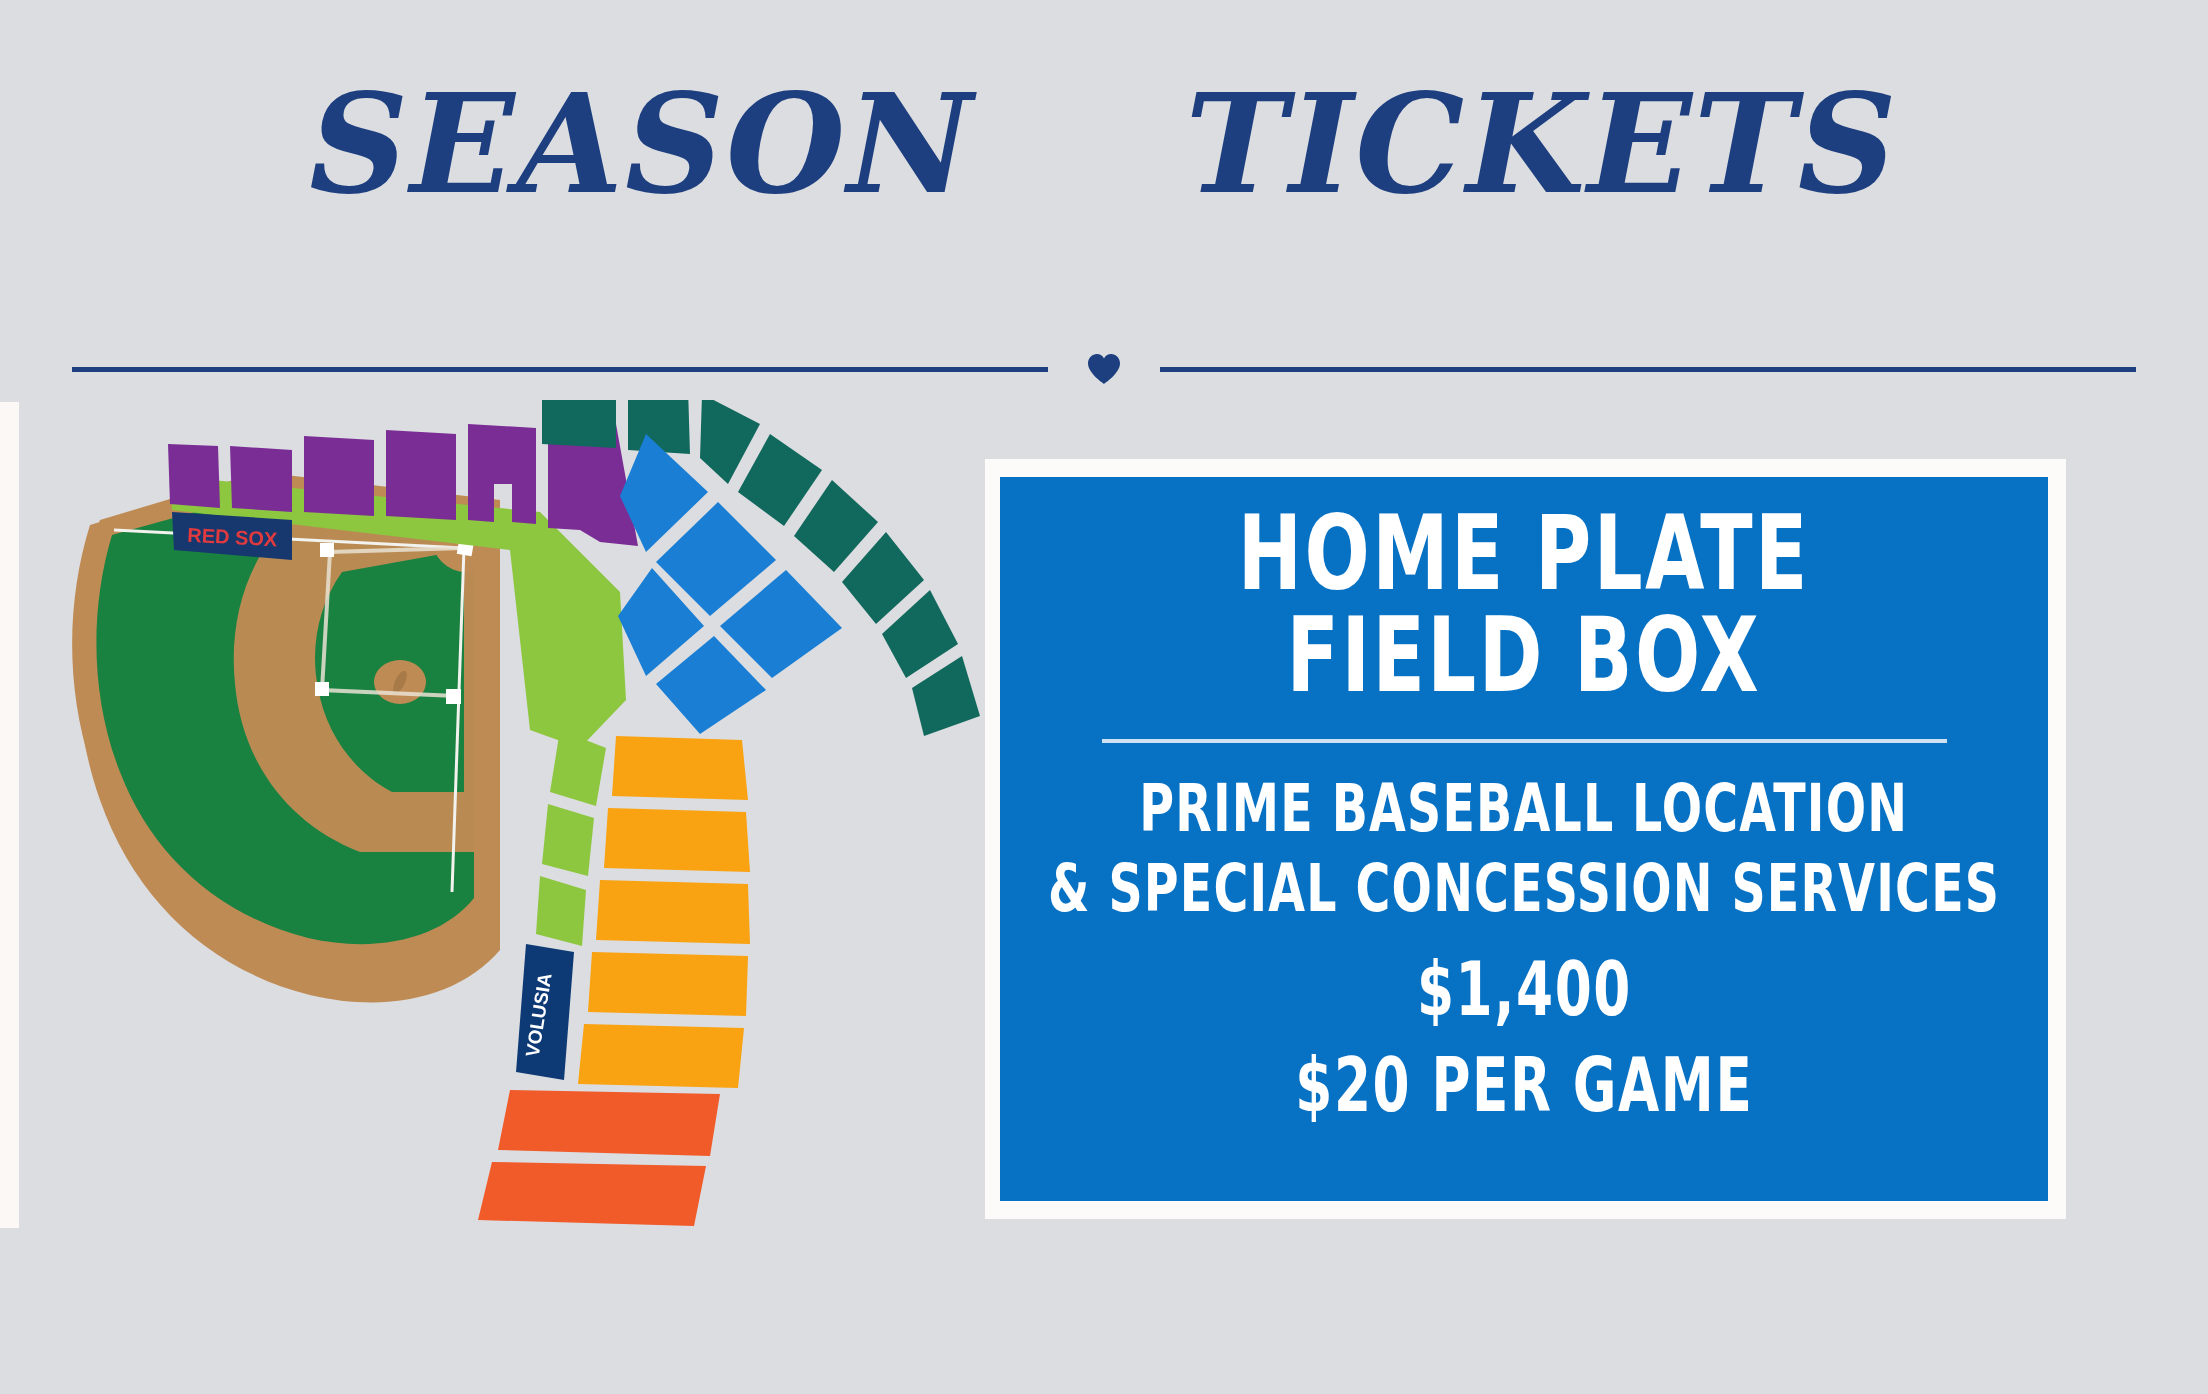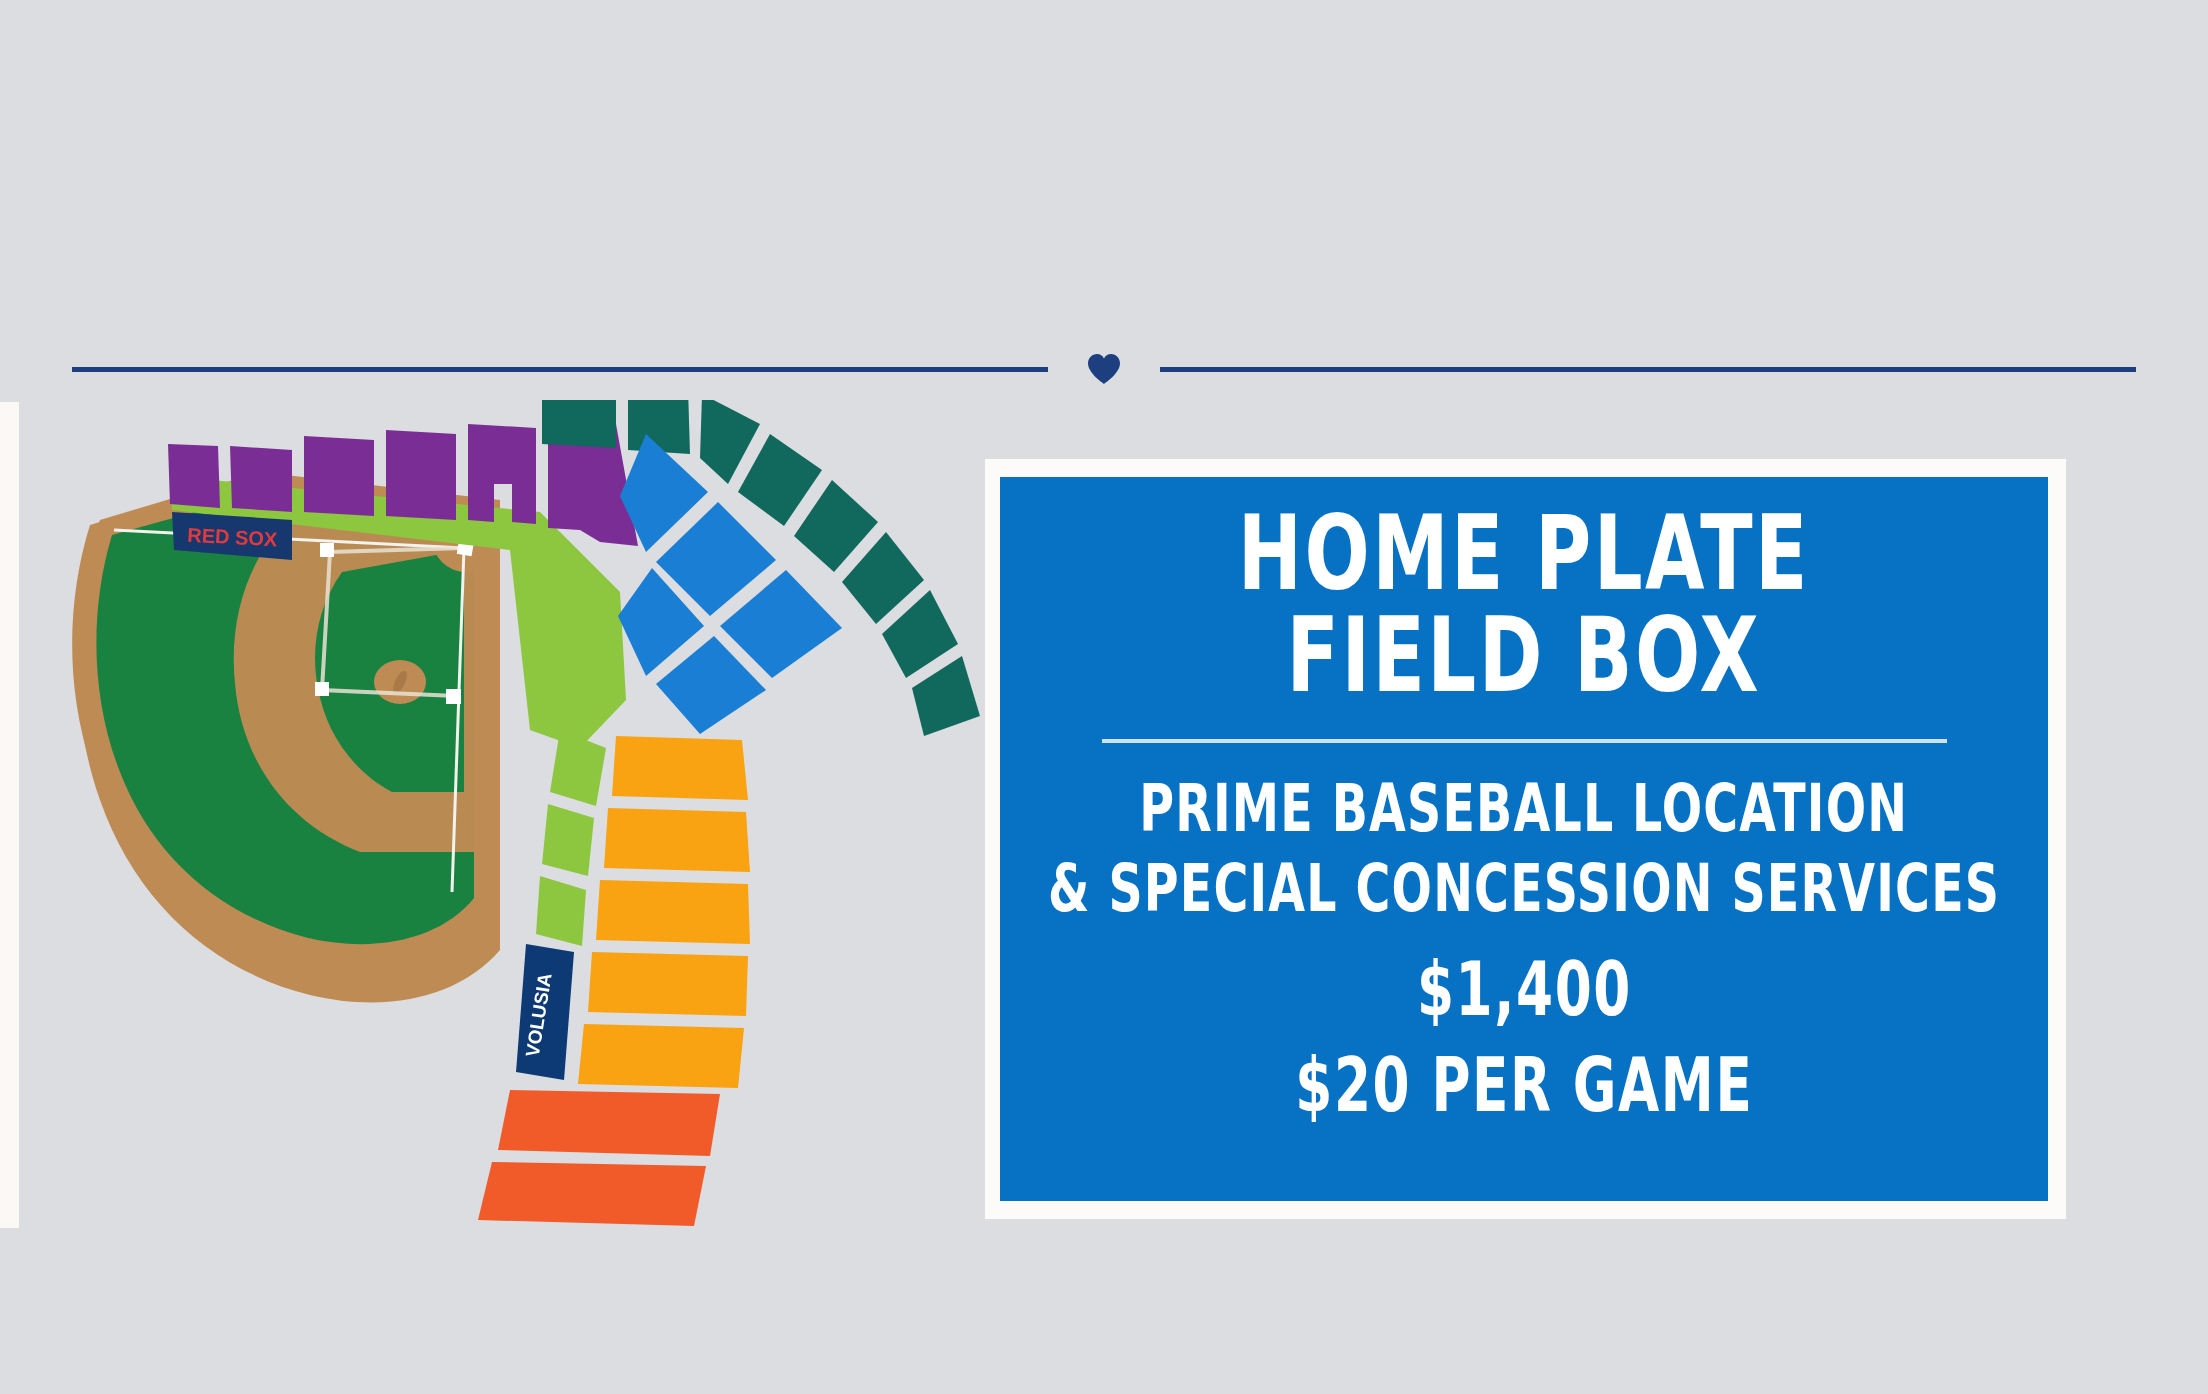--- a/index.html
+++ b/index.html
@@ -156,20 +156,25 @@
   }
   .card-price.second { margin-top: 6px; }
 </style>
 </head>
 <body>
 
 <div class="left-strip"></div>
 
 <div class="header">
 
+  <div class="page-title">
+    <span class="sc">Season</span>
+    <span>&nbsp;</span>
+    <span class="sc">Tickets</span>
+  </div>
 
   <div class="divider-row">
     <div class="divider-line"></div>
     <div class="heart-icon">
       <svg width="34" height="32" viewBox="0 0 34 32" aria-hidden="true">
         <path d="M17 31 C17 31 1 20.5 1 10.6 C1 4.9 5.2 1 9.9 1 C13.2 1 15.7 2.8 17 5.4
                  C18.3 2.8 20.8 1 24.1 1 C28.8 1 33 4.9 33 10.6 C33 20.5 17 31 17 31 Z" fill="currentColor"></path>
       </svg>
     </div>
     <div class="divider-line"></div>

